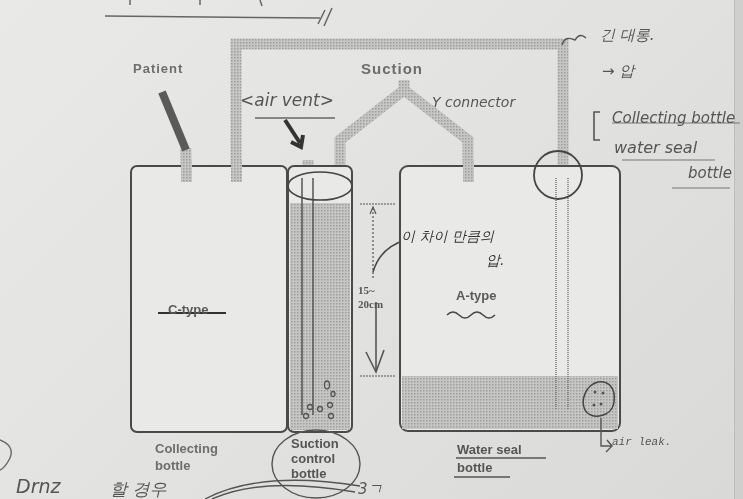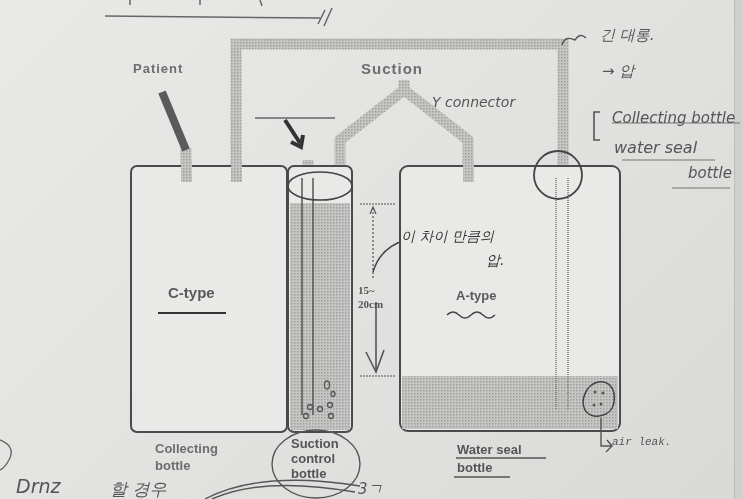--- a/index.html
+++ b/index.html
@@ -98,39 +98,40 @@
     <line x1="456" y1="458" x2="546" y2="458" stroke="#555" stroke-width="1.6"></line>
     <line x1="454" y1="477" x2="510" y2="477" stroke="#555" stroke-width="1.6"></line>
     <ellipse cx="316" cy="464" rx="44" ry="34" fill="none" stroke="#555" stroke-width="1.4"></ellipse>
     <path d="M205 499 Q260 470 360 486" stroke="#555" stroke-width="1.4" fill="none"></path>
     <path d="M212 499 Q262 476 355 492" stroke="#555" stroke-width="1.4" fill="none"></path>
     <path d="M0 440 Q15 446 10 458 Q5 468 0 470" stroke="#666" stroke-width="1.4" fill="none"></path>
   </svg>
 
   <div class="lbl" style="left:133px;top:61px;font-size:13px;letter-spacing:1px;">Patient</div>
   <div class="lbl" style="left:361px;top:60px;font-size:15px;letter-spacing:1px;">Suction</div>
-  <div class="lbl" style="left:168px;top:284px;font-size:15px;color:#5a5a5a;">C-type</div>
+  <div class="lbl" style="left:168px;top:302px;font-size:13px;color:#5a5a5a;">C-type</div>
   <div class="lbl" style="left:456px;top:288px;font-size:13px;color:#5a5a5a;">A-type</div>
   <div class="tiny" style="left:358px;top:284px;text-align:center;">15~</div>
   <div class="tiny" style="left:358px;top:298px;">20cm</div>
 
   <div class="lbl" style="left:155px;top:440px;font-size:13px;line-height:17px;">
     <div>Collecting</div>
     <div>bottle</div>
   </div>
   <div class="lbl" style="left:291px;top:436px;font-size:13px;line-height:15px;color:#555;">
     <div>Suction</div>
     <div>control</div>
     <div>bottle</div>
   </div>
   <div class="lbl" style="left:457px;top:441px;font-size:13px;line-height:18px;color:#555;">
     <div>Water seal</div>
     <div>bottle</div>
   </div>
 
+  <div class="hand" style="left:240px;top:90px;font-size:17px;">&lt;air vent&gt;</div>
   <div class="hand" style="left:432px;top:94px;font-size:14px;">Y connector</div>
   <div class="hand" style="left:600px;top:26px;font-size:15px;">긴 대롱.</div>
   <div class="hand" style="left:602px;top:62px;font-size:15px;">→ 압</div>
   <div class="hand" style="left:612px;top:109px;font-size:15px;white-space:nowrap;">Collecting bottle</div>
   <div class="hand" style="left:614px;top:138px;font-size:16px;">water seal</div>
   <div class="hand" style="left:688px;top:164px;font-size:15px;">bottle</div>
   <div class="hand" style="left:401px;top:228px;font-size:14px;color:#333;">이 차이 만큼의</div>
   <div class="hand" style="left:486px;top:252px;font-size:14px;color:#333;">압.</div>
   <div class="hand" style="left:612px;top:436px;font-size:11px;font-family:Liberation Mono, monospace;">air leak.</div>
   <div class="hand" style="left:16px;top:475px;font-size:19px;">Drnz</div>

